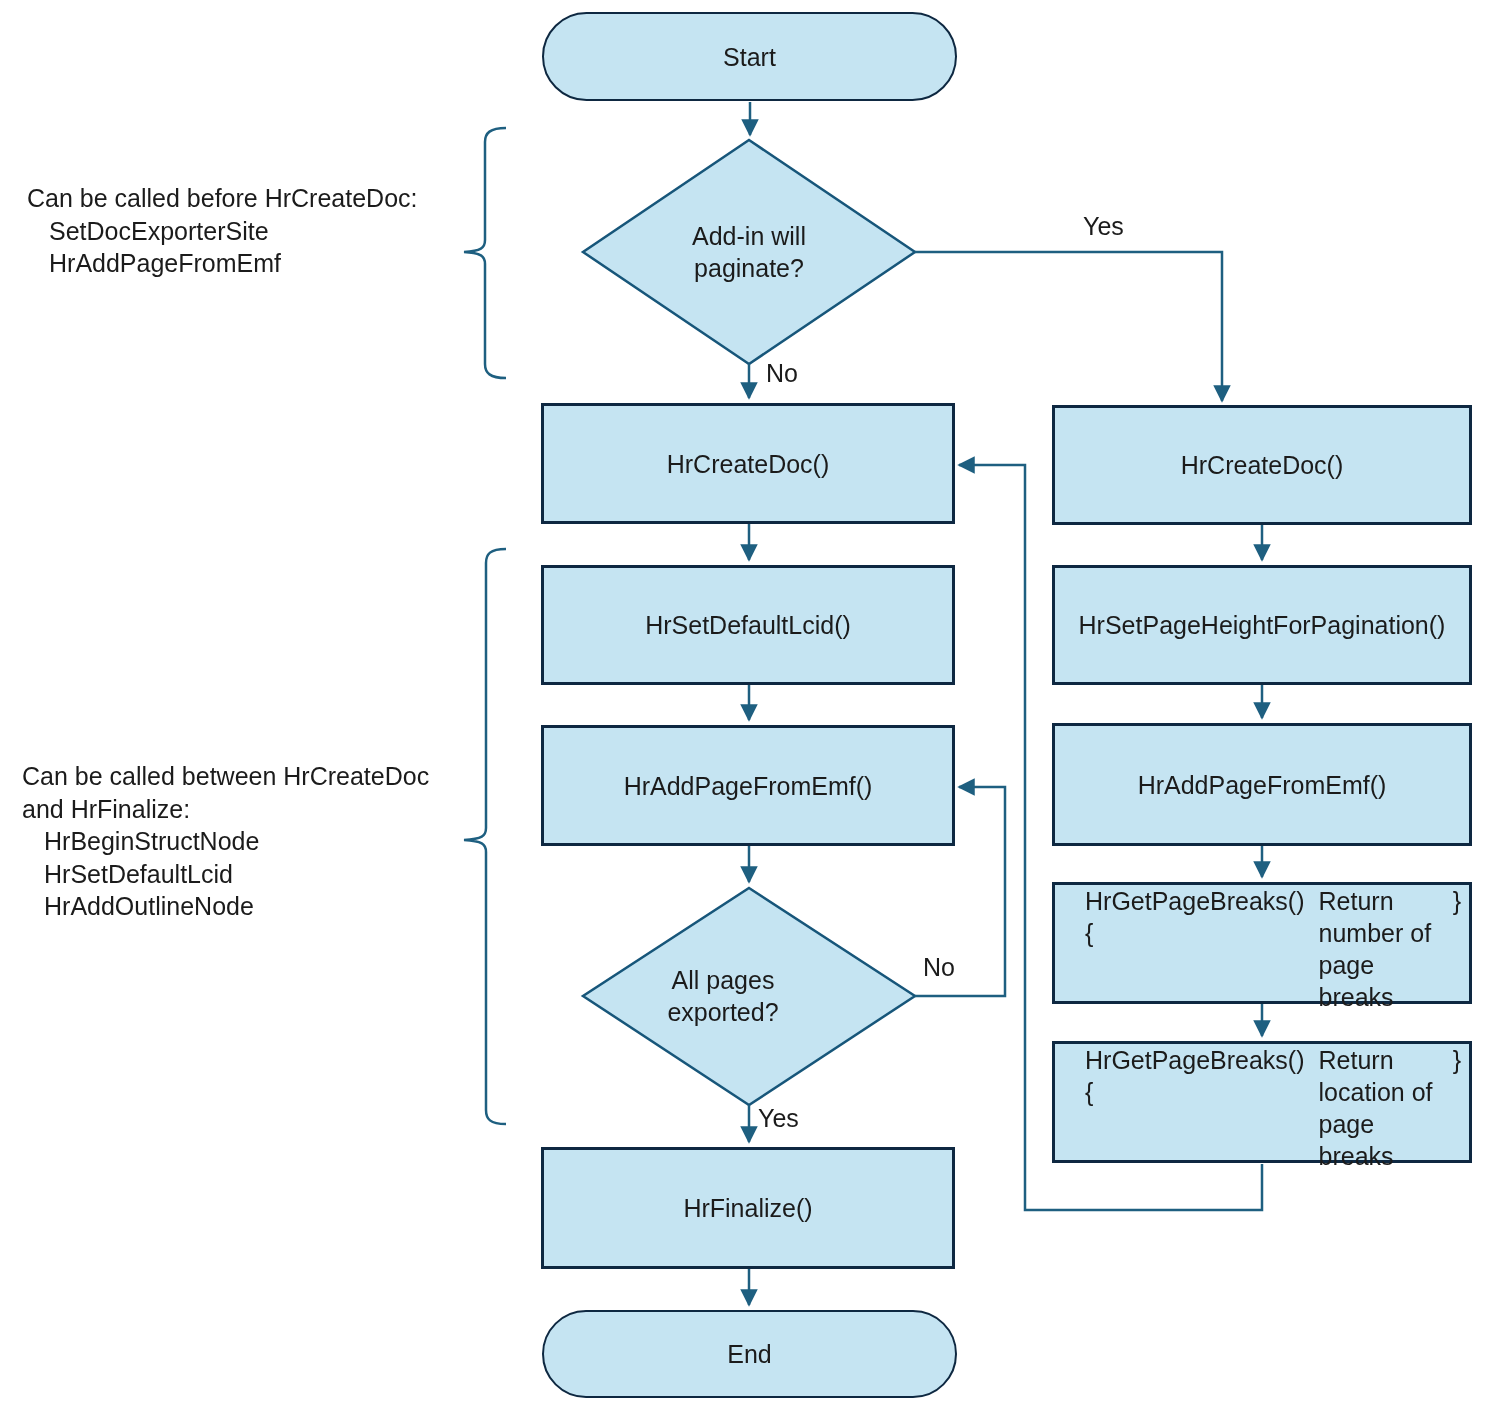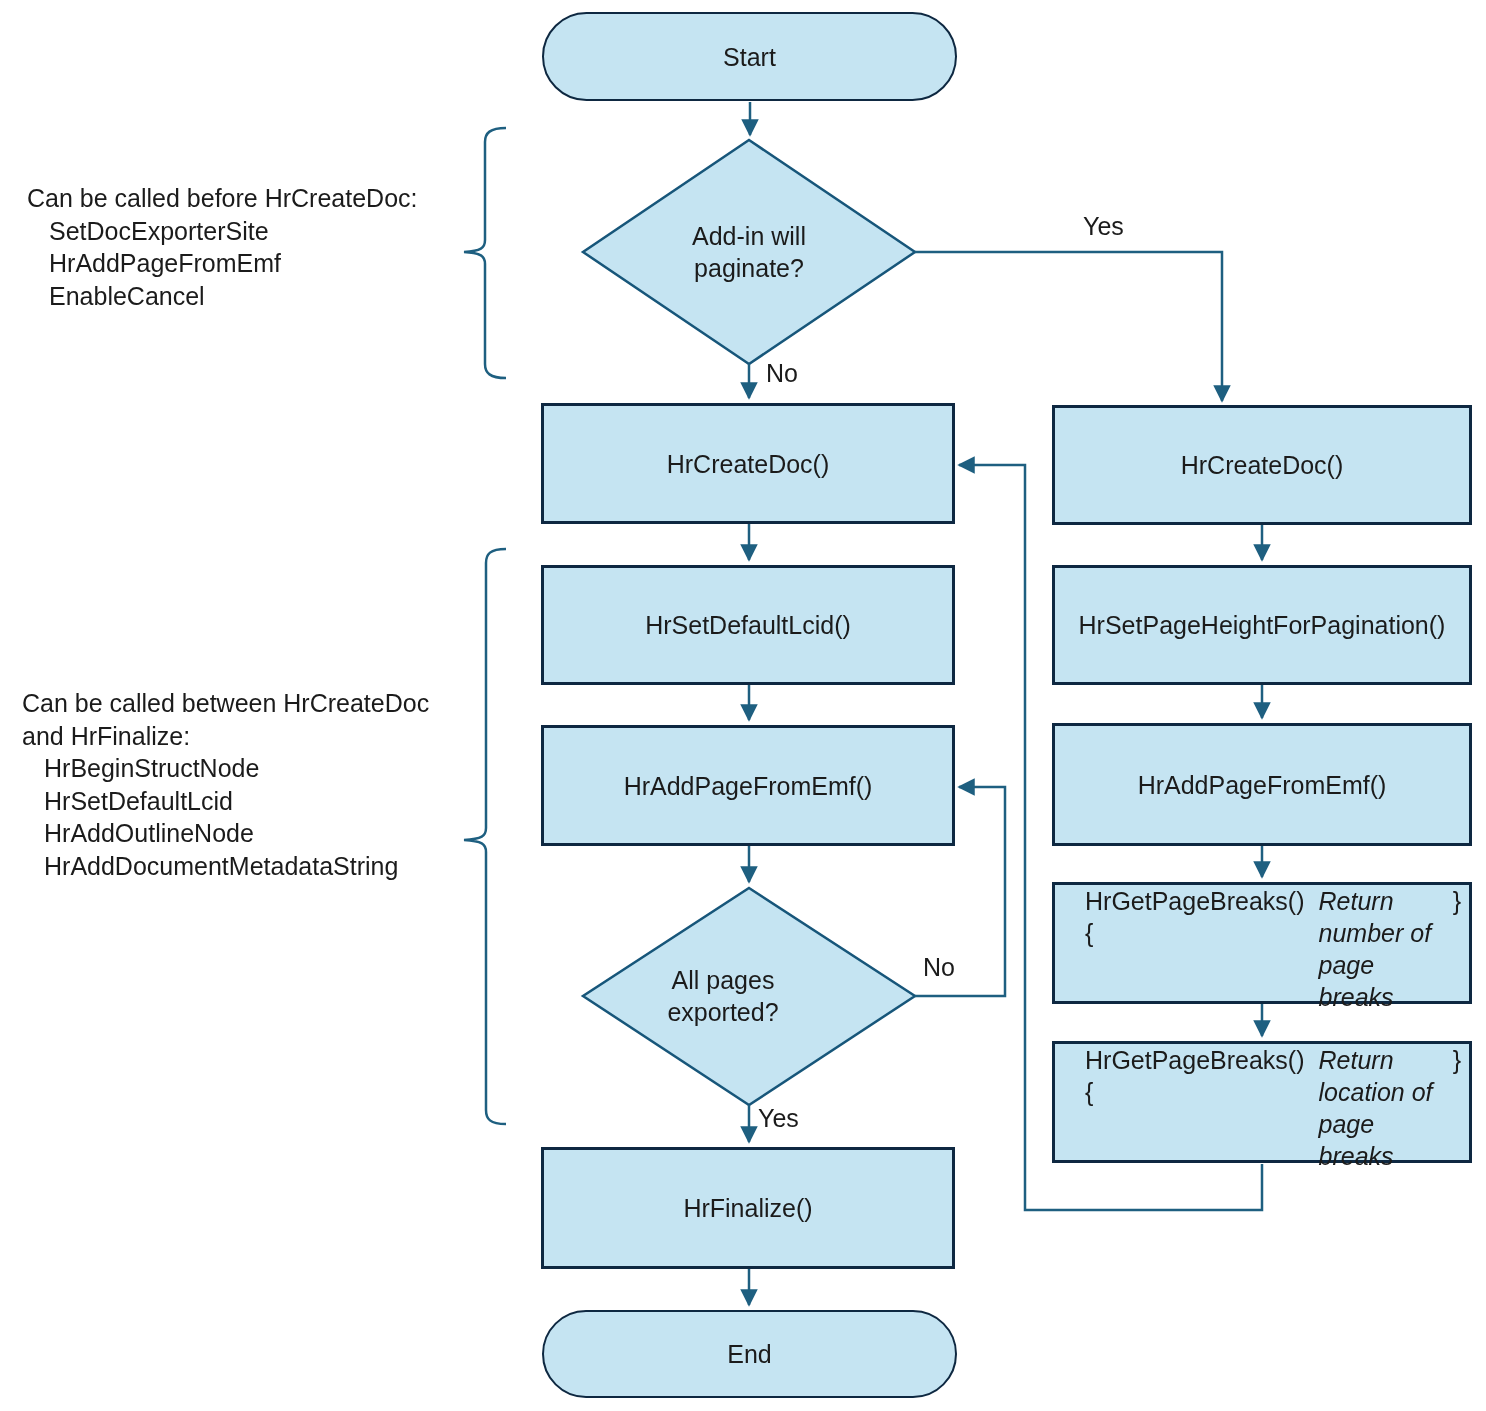--- a/index.html
+++ b/index.html
@@ -22,21 +22,21 @@
   .arrowhead{fill:var(--connector);}
   .node{
     position:absolute;box-sizing:border-box;background:var(--node-fill);
     border:3px solid var(--node-border);
     display:flex;align-items:center;justify-content:center;
     font-size:25px;line-height:32px;text-align:center;
   }
   .pill{border-radius:46px;border-width:2.5px;}
   .code-node{align-items:flex-start;justify-content:center;
     text-align:left;padding-left:30px;padding-right:8px;}
-  .code-node .indent{padding-left:14px;font-style:italic;}
+  .code-node .indent{padding-left:14px;}
   .diamond-label{
     position:absolute;width:200px;text-align:center;
     font-size:25px;line-height:32px;
   }
   .edge-label{position:absolute;font-size:25px;line-height:30px;white-space:nowrap;}
   .annotation{position:absolute;font-size:25px;line-height:32.5px;white-space:nowrap;}
   .annotation .ann-item{padding-left:22px;}
 </style>
 </head>
 <body>
@@ -117,25 +117,23 @@
 
   <div class="edge-label" style="left:1083px;top:211px">Yes</div>
   <div class="edge-label" style="left:766px;top:358px">No</div>
   <div class="edge-label" style="left:923px;top:952px">No</div>
   <div class="edge-label" style="left:758px;top:1103px">Yes</div>
 
   <div class="annotation" style="left:27px;top:182px">
     <div>Can be called before HrCreateDoc:</div>
     <div class="ann-item">SetDocExporterSite</div>
     <div class="ann-item">HrAddPageFromEmf</div>
-    <div class="ann-item">EnableCancel</div>
   </div>
 
-  <div class="annotation" style="left:22px;top:687px">
+  <div class="annotation" style="left:22px;top:760px">
     <div>Can be called between HrCreateDoc</div>
     <div>and HrFinalize:</div>
     <div class="ann-item">HrBeginStructNode</div>
     <div class="ann-item">HrSetDefaultLcid</div>
     <div class="ann-item">HrAddOutlineNode</div>
-    <div class="ann-item">HrAddDocumentMetadataString</div>
   </div>
 
 </div>
 
 </body></html>

